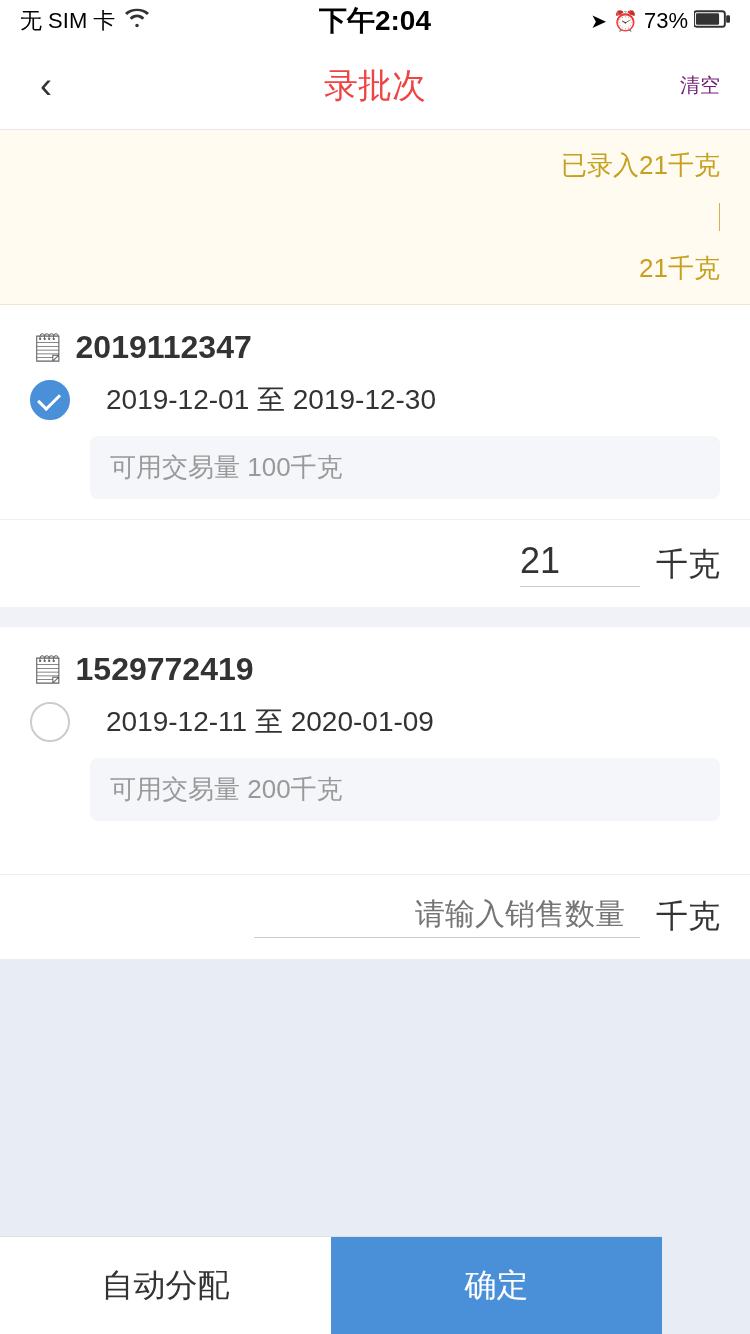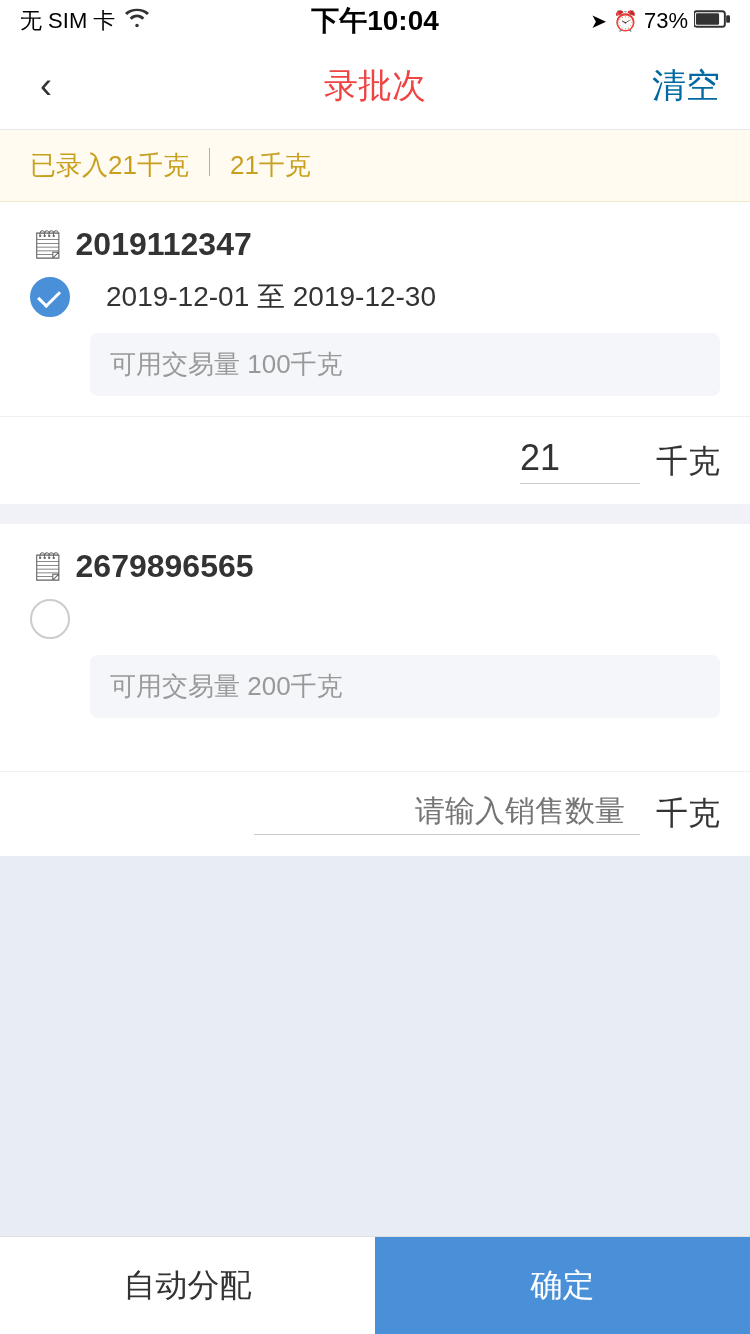--- a/index.html
+++ b/index.html
@@ -63,34 +63,35 @@
     }
     .nav-title {
       font-size: 34px;
       font-weight: 400;
       color: #ef4444;
       position: absolute;
       left: 50%;
       transform: translateX(-50%);
     }
     .nav-action {
-      font-size: 34px;
-      color: #0369a1;
+      font-size: 20px;
+      color: #701a75;
       cursor: pointer;
       text-align: right;
     }
 
     
     .summary-bar {
       background: #fffbf0;
       border-bottom: 1px solid #f0e8c8;
       padding: 18px 30px;
       display: flex;
-      align-items: flex-start;
+      align-items: flex-end;
       gap: 20px;
+      flex-direction: column;
     }
     .summary-text {
       font-size: 26px;
       color: #c8a020;
     }
     .summary-divider {
       width: 1px;
       height: 28px;
       background: #d4b050;
     }
@@ -236,21 +237,21 @@
     .empty-area {
       background: #e8ecf5;
       height: 440px;
     }
 
     
     .bottom-bar {
       position: fixed;
       bottom: 0;
       left: 0;
-      width: 750px;
+      width: 662px;
       height: 98px;
       display: flex;
       background: #fff;
       border-top: 1px solid #e0e0e0;
     }
     .btn-auto {
       flex: 1;
       display: flex;
       align-items: center;
       justify-content: center;
@@ -280,21 +281,21 @@
     <span>无 SIM 卡</span>
 
     <span>
       <svg viewBox="0 0 24 16" fill="none" xmlns="http://www.w3.org/2000/svg" style="width:28px;height:20px;">
         <path d="M12 13a1.5 1.5 0 100 3 1.5 1.5 0 000-3z" fill="#333"></path>
         <path d="M7.5 9.5C8.9 8.1 10.4 7.3 12 7.3s3.1.8 4.5 2.2l1.8-1.8C16.5 5.9 14.3 5 12 5s-4.5.9-6.3 2.7l1.8 1.8z" fill="#333"></path>
         <path d="M3.5 5.5C5.8 3.2 8.8 2 12 2s6.2 1.2 8.5 3.5l1.8-1.8C19.6.9 16 0 12 0S4.4.9 1.7 3.7l1.8 1.8z" fill="#333"></path>
       </svg>
     </span>
   </div>
-  <div class="status-bar-center">下午10:04</div>
+  <div class="status-bar-center">下午2:04</div>
   <div class="status-bar-right">
 
     <span style="font-size:20px;">➤</span>
 
     <span style="font-size:20px;">⏰</span>
     <span>73%</span>
 
     <span>
       <svg viewBox="0 0 28 14" fill="none" xmlns="http://www.w3.org/2000/svg" style="width:36px;height:18px;">
         <rect x="0" y="1" width="24" height="12" rx="2" stroke="#333" stroke-width="1.5" fill="none"></rect>
@@ -342,24 +343,25 @@
       <span class="quantity-unit">千克</span>
     </div>
   </div>
 
   <div class="card-divider"></div>
 
   <div class="batch-card">
     <div class="batch-card-inner">
       <div class="batch-header">
         <span class="batch-icon">🗒</span>
-        <span class="batch-number">2679896565</span>
+        <span class="batch-number">1529772419</span>
       </div>
       <div class="batch-date-row">
         <div class="radio-circle"></div>
+        <span class="batch-date">2019-12-11 至 2020-01-09</span>
       </div>
       <div class="available-row">
         <span class="available-text">
           <span>可用交易量</span>&nbsp;<span>200千克</span>
         </span>
       </div>
     </div>
     <div class="input-row">
       <div class="input-underline-wrap">
         <input class="sale-input" type="number" placeholder="请输入销售数量" style="">

